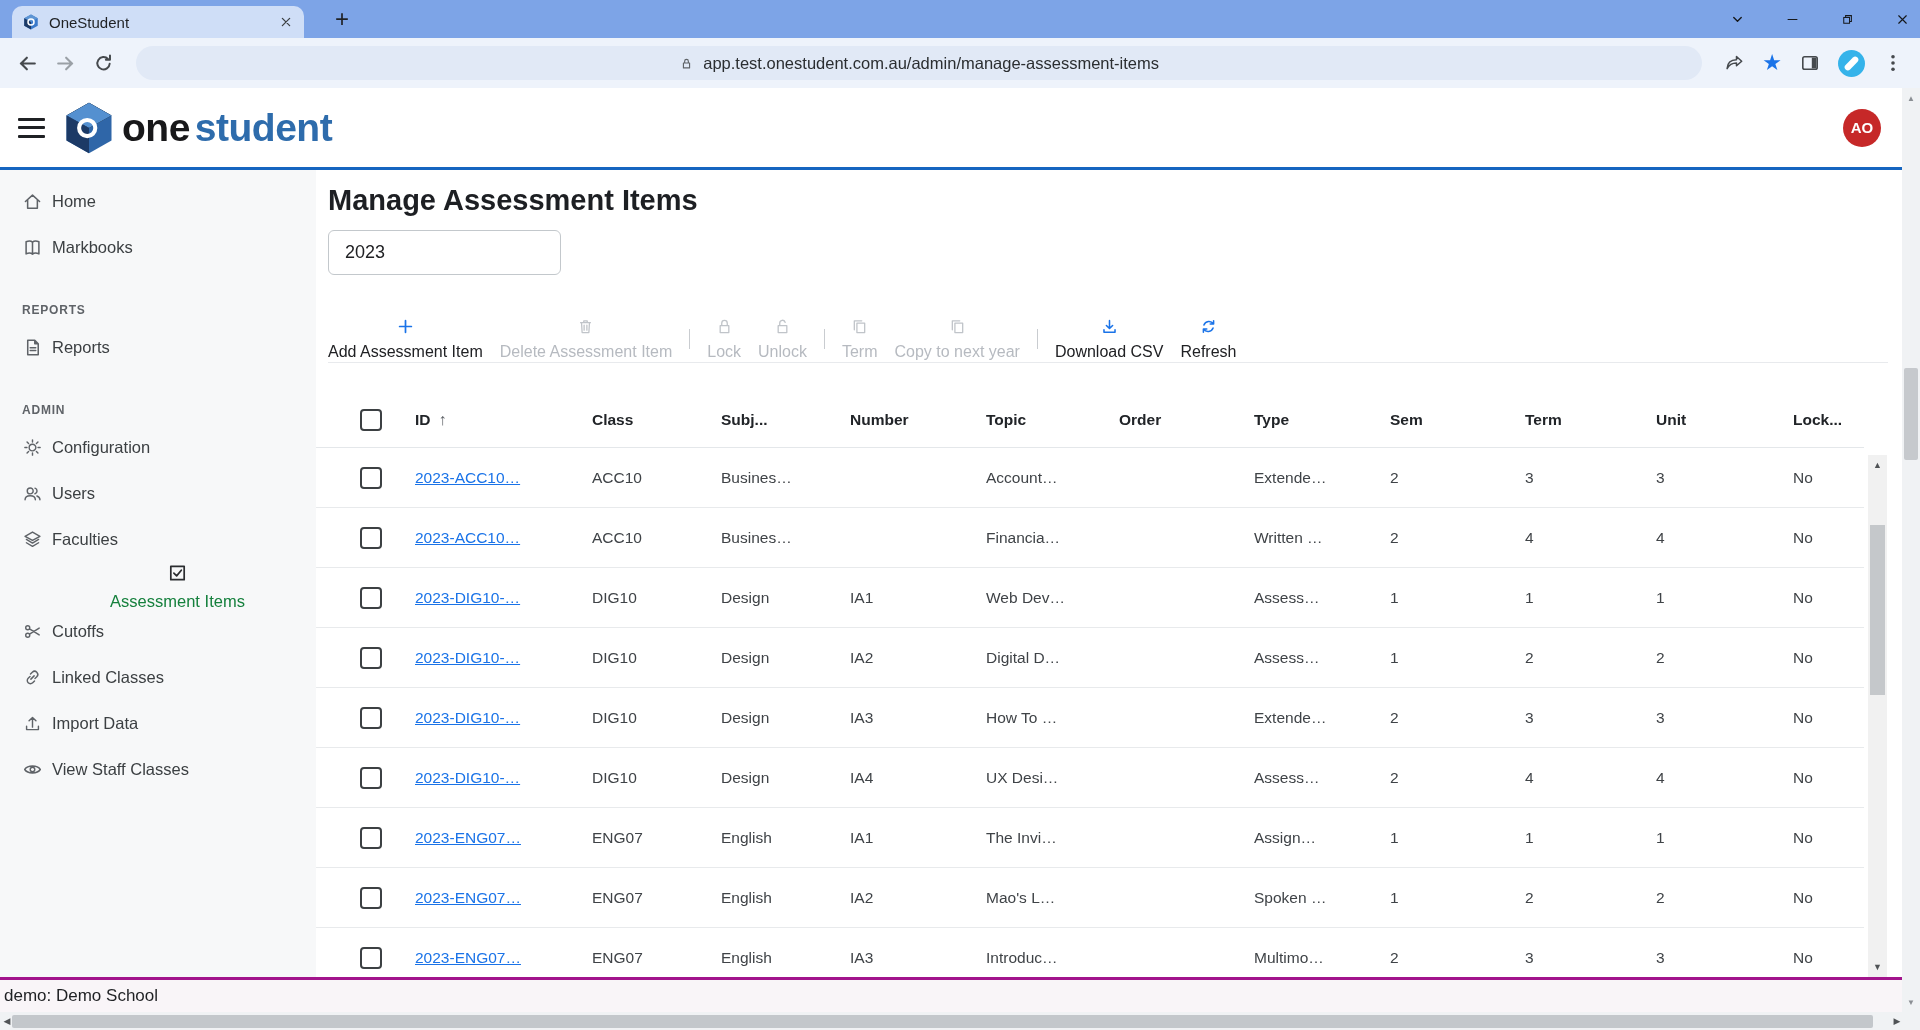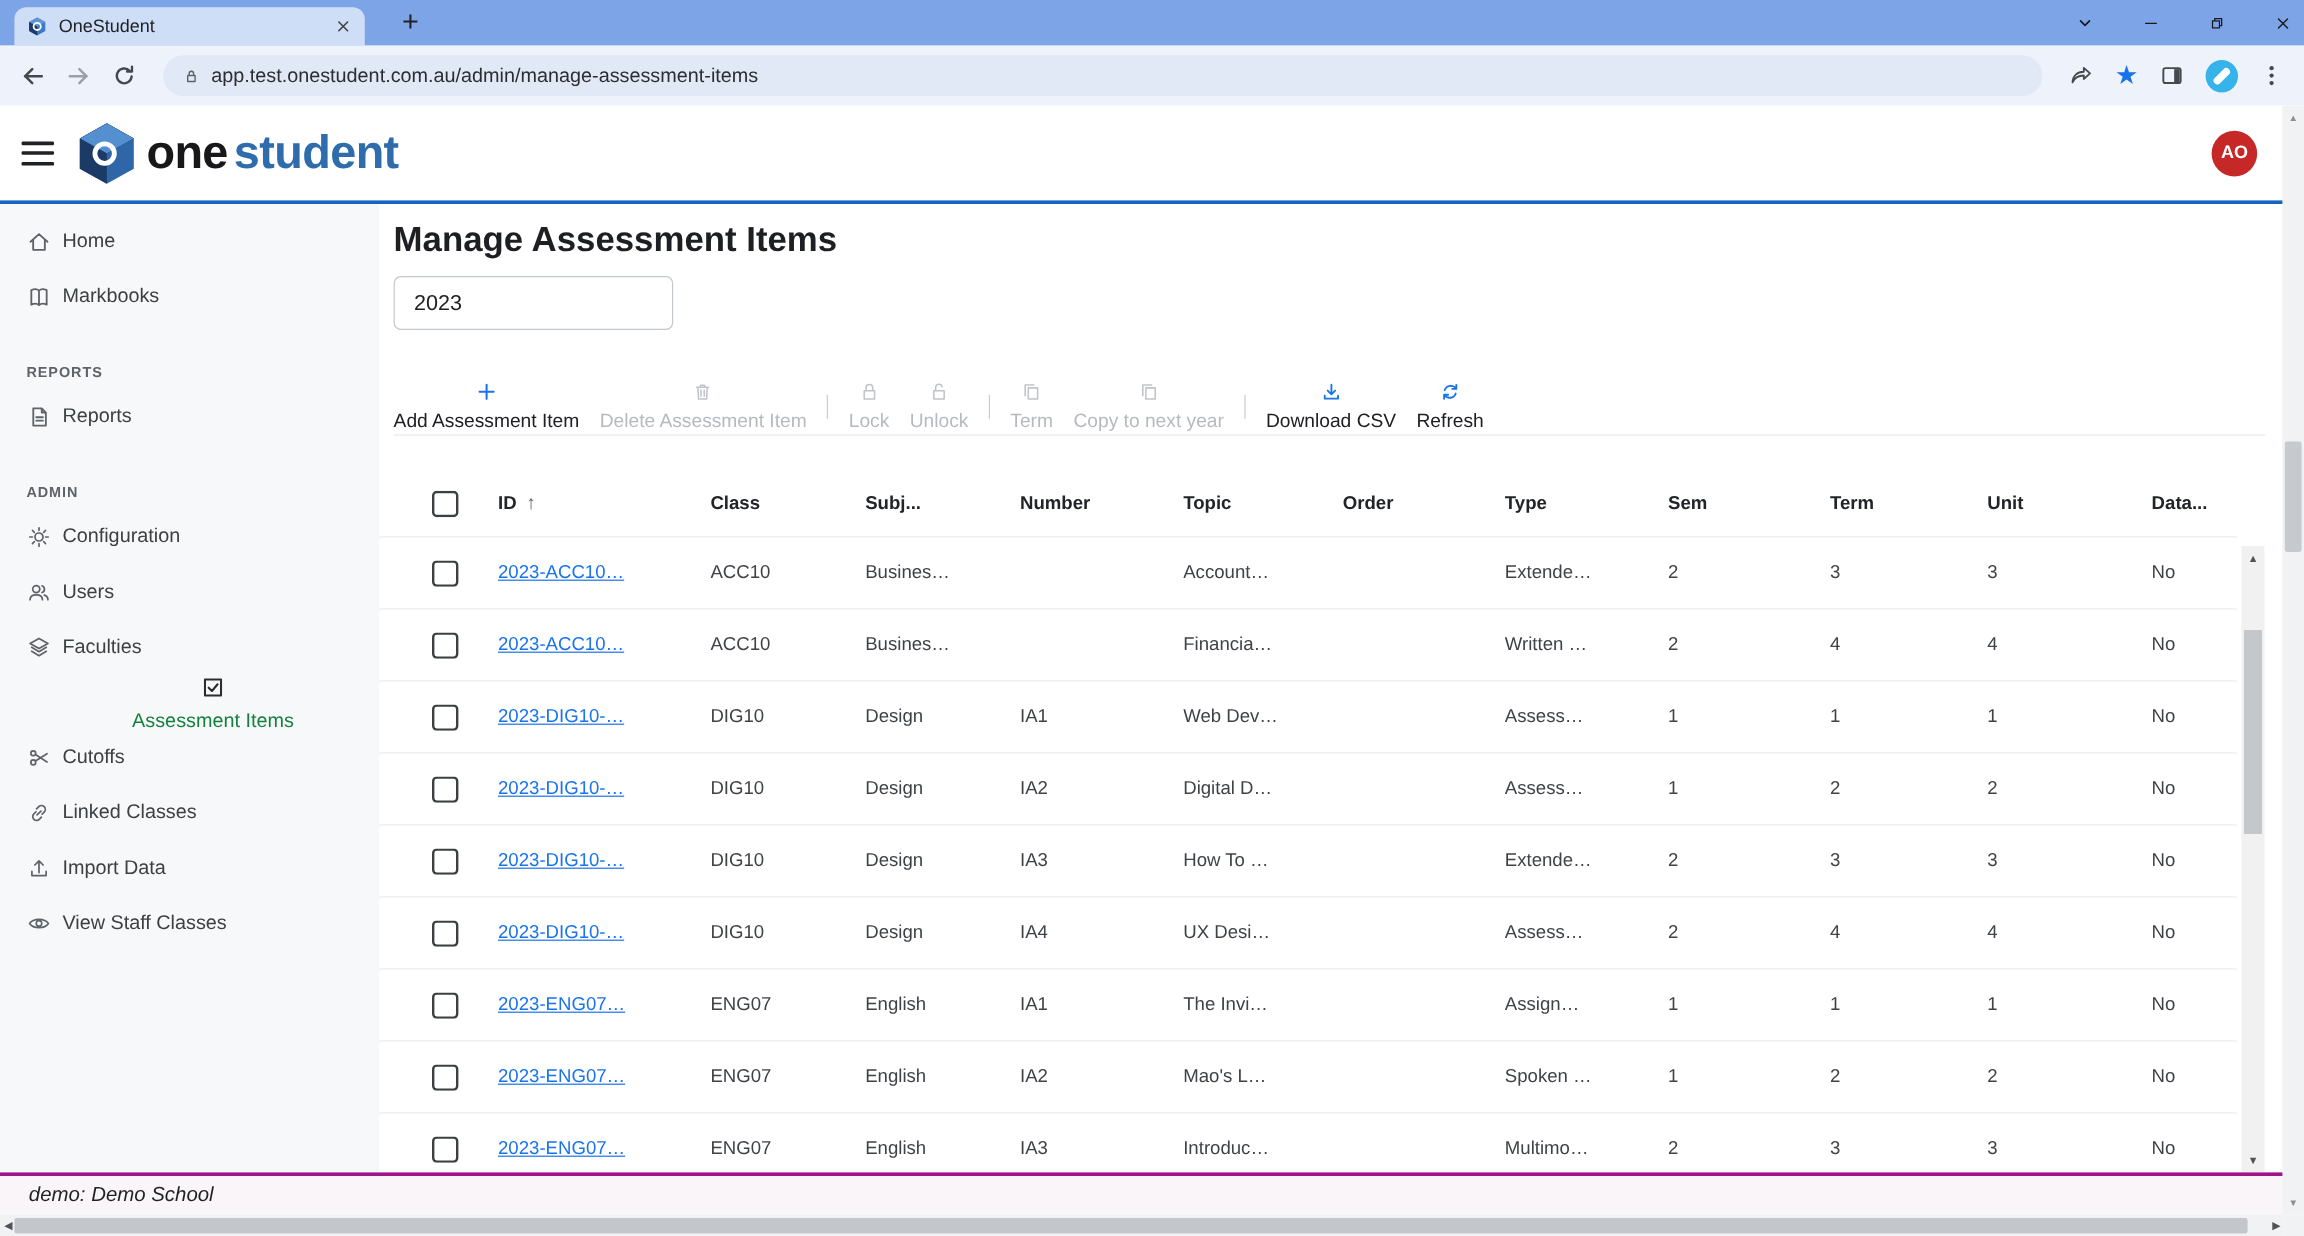--- a/index.html
+++ b/index.html
@@ -20,21 +20,21 @@
           font-size:24px;line-height:22px;text-align:center;cursor:pointer;}
   .winctl{position:absolute;right:10px;top:0;height:38px;display:flex;align-items:center;gap:40px;color:#16181b;}
   .winctl .ic{width:15px;height:15px;cursor:pointer;}
 
   
   .btoolbar{position:absolute;left:0;top:38px;width:1920px;height:50px;background:#eef3fb;
             display:flex;align-items:center;padding:0 16px;gap:15px;}
   .nav-ic{width:23px;height:23px;color:#45494d;cursor:pointer;}
   .nav-ic.disabled{color:#9aa0a6;}
   .omnibox{flex:1;height:34px;background:#e1e9f6;border-radius:17px;display:flex;align-items:center;
-           padding:0 16px;gap:9px;margin:0 6px;}
+           padding:0 16px;gap:9px;margin:0 6px;justify-content:center;}
   .omnibox .ic{width:15px;height:15px;color:#5f6368;}
   .url{font-size:16.5px;color:#2b2e31;white-space:nowrap;overflow:hidden;}
   .chrome-actions{display:flex;align-items:center;gap:17px;}
   .chrome-actions .ic{width:22px;height:22px;color:#45494d;cursor:pointer;}
   .star-ic{color:var(--accent) !important;font-size:22px;}
   .ext-badge{width:27px;height:27px;border-radius:50%;background:#35b3ea;display:flex;align-items:center;justify-content:center;cursor:pointer;}
   .ext-badge svg{width:27px;height:27px;}
 
   
   .appbar{position:absolute;left:0;top:88px;width:1920px;height:79px;background:#fff;
@@ -105,22 +105,22 @@
              padding:0 12px;font-size:15.5px;color:#26282b;cursor:pointer;background:#fff;}
   .caret{width:0;height:0;border-left:5px solid transparent;border-right:5px solid transparent;
          border-top:6px solid #4a4d50;}
   .filter-input{position:absolute;left:10px;top:72px;width:190px;height:40px;border:none;outline:none;
                 border-bottom:2.4px solid #3949ab;font-family:"Liberation Sans",sans-serif;
                 font-size:15.5px;color:#222;background:transparent;padding:0 2px;}
   .filter-input::placeholder{color:#9aa0a6;}
 
   
   .demo-bar{position:absolute;left:0;top:977px;width:1904px;height:35px;background:#f9f5f8;
-            border-top:3px solid var(--demo-line);display:flex;align-items:center;padding-left:24px;
-            font-size:17px;color:#1f2124;font-style:italic;}
+            border-top:3px solid var(--demo-line);display:flex;align-items:center;padding-left:4px;
+            font-size:17px;color:#1f2124;}
   .hscroll{position:absolute;left:0;top:1012px;width:1904px;height:18px;background:#f0f2f4;}
   .hscroll .arr{position:absolute;top:0;height:18px;width:14px;color:#505356;font-size:9px;
                 display:flex;align-items:center;justify-content:center;}
   .hscroll .arr.l{left:0;} .hscroll .arr.r{right:0;}
   .h-thumb{position:absolute;left:12px;top:2.5px;width:1861px;height:13px;background:#c3c7cb;border-radius:2px;}
   .corner{position:absolute;left:1904px;top:1012px;width:16px;height:18px;background:#f0f2f4;}
   .vscroll{position:absolute;left:1902px;top:88px;width:18px;height:924px;background:#f0f2f4;}
   .vscroll .arr{position:absolute;left:0;width:18px;height:16px;color:#8b8f94;font-size:8px;
                 display:flex;align-items:center;justify-content:center;}
   .vscroll .arr.up{top:2px;} .vscroll .arr.dn{bottom:2px;}
@@ -420,21 +420,21 @@
         <div class="cell th"><span>ID</span><span class="sort">↑</span></div>
         <div class="cell th"><span>Class</span></div>
         <div class="cell th"><span>Subj...</span></div>
         <div class="cell th"><span>Number</span></div>
         <div class="cell th"><span>Topic</span></div>
         <div class="cell th"><span>Order</span></div>
         <div class="cell th"><span>Type</span></div>
         <div class="cell th"><span>Sem</span></div>
         <div class="cell th"><span>Term</span></div>
         <div class="cell th"><span>Unit</span></div>
-        <div class="cell th"><span>Data...</span></div>
+        <div class="cell th"><span>Lock...</span></div>
       </div>
     <div class="tbody">
         <div class="trow" style="grid-template-columns: 99px 177px 129px 129px 136px 133px 135px 136px 135px 131px 137px 71px;">
           <div class="cell cb-cell"><span class="cbx"></span></div>
           <div class="cell"><a class="id-link">2023-ACC10…</a></div>
           <div class="cell">ACC10</div>
           <div class="cell">Busines…</div>
           <div class="cell"></div>
           <div class="cell">Account…</div>
           <div class="cell"></div>

